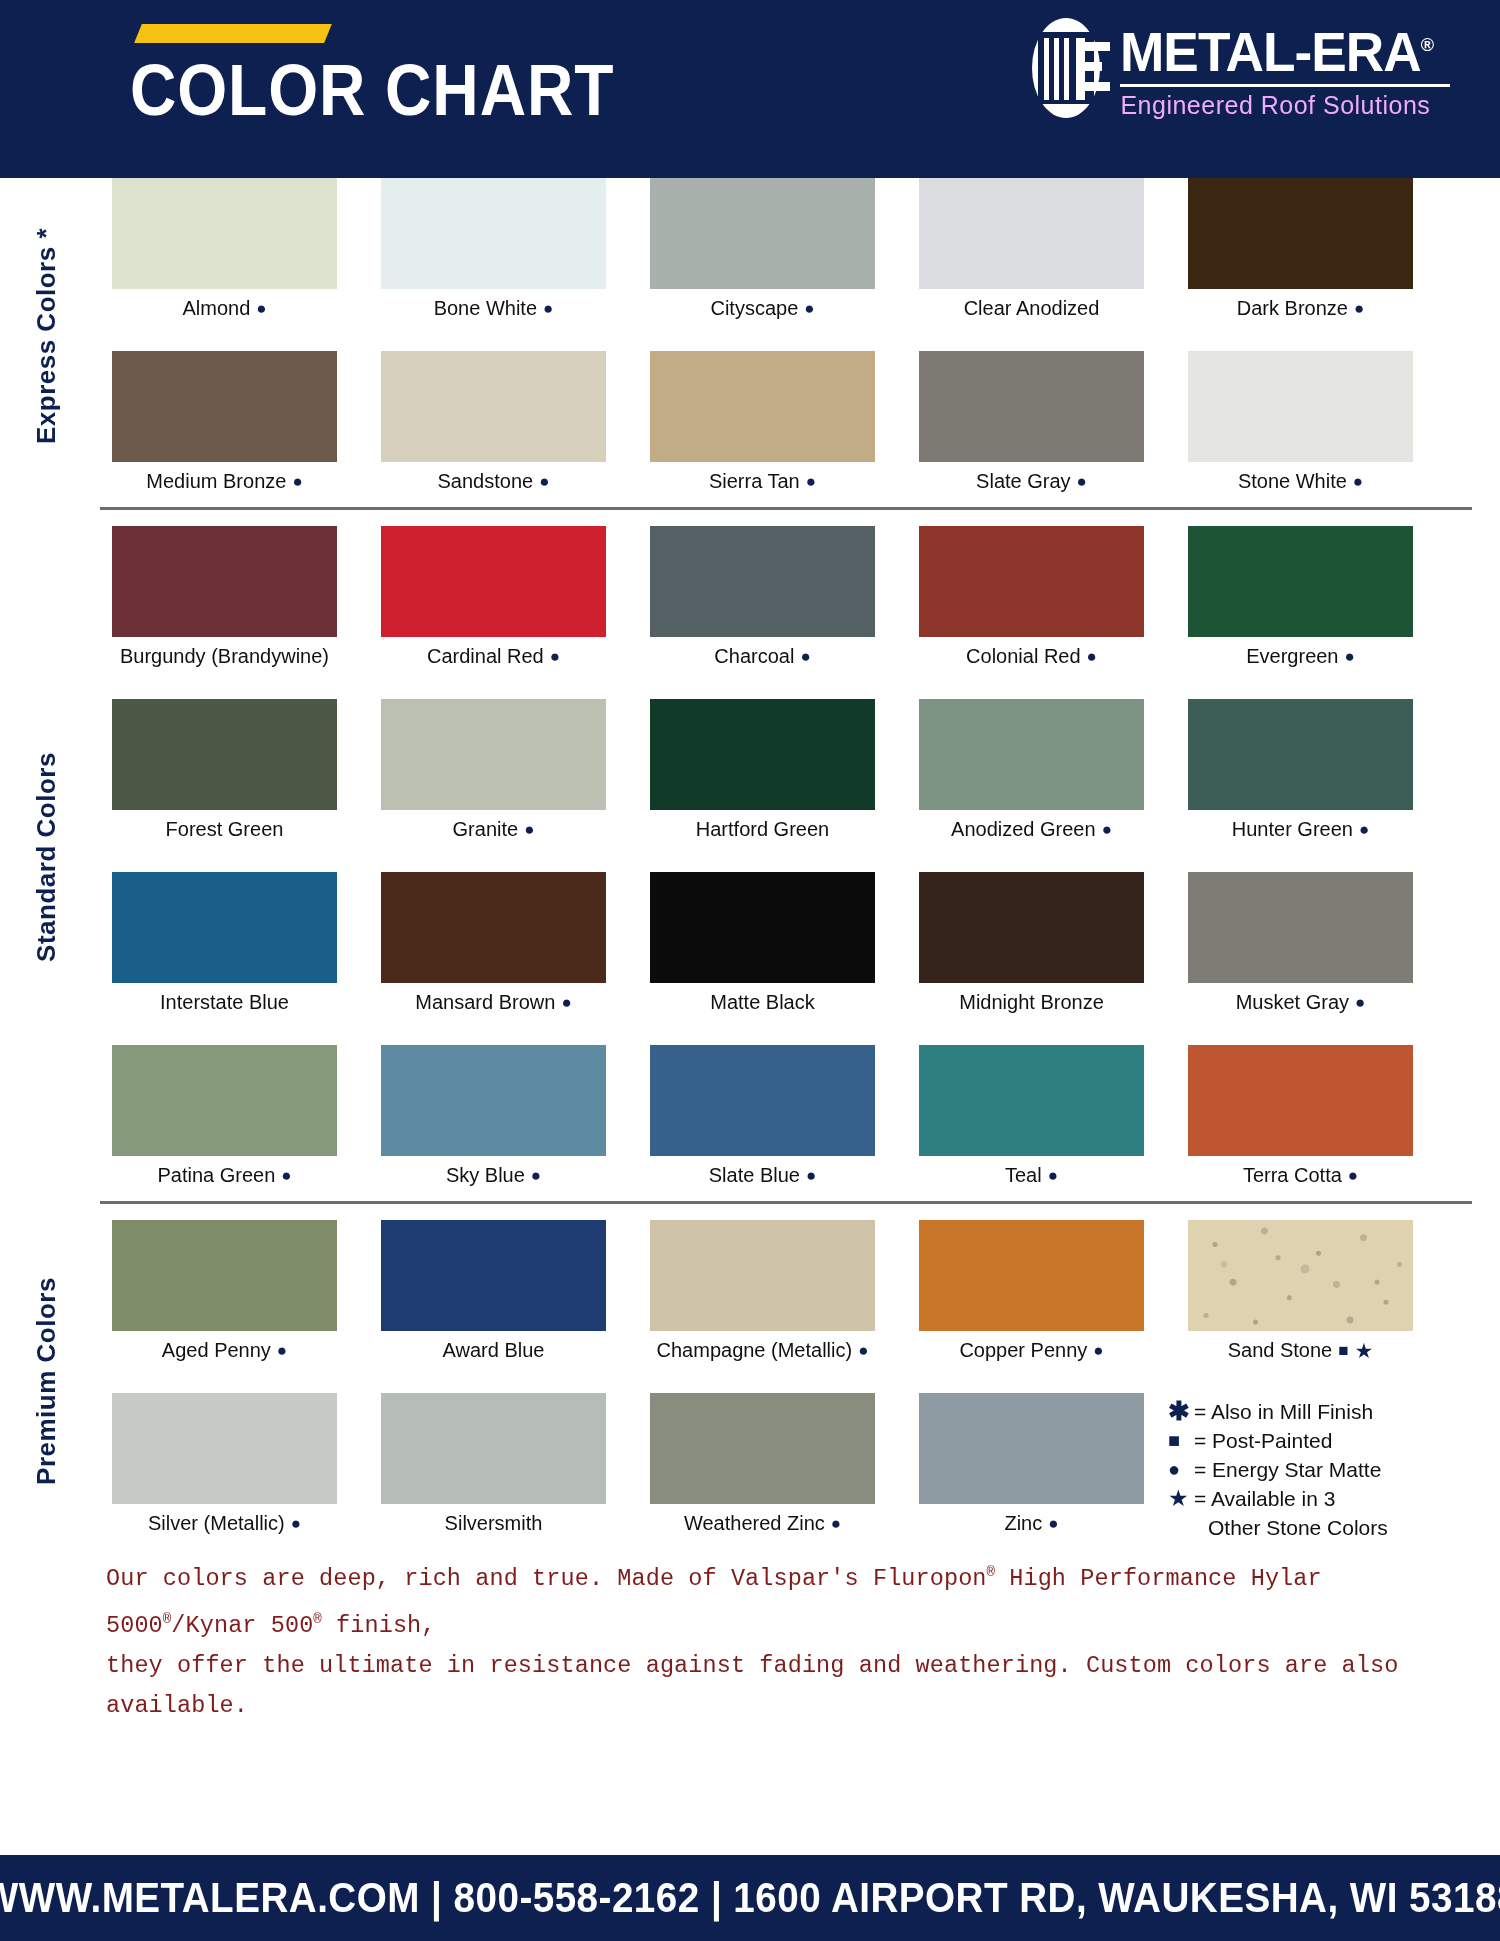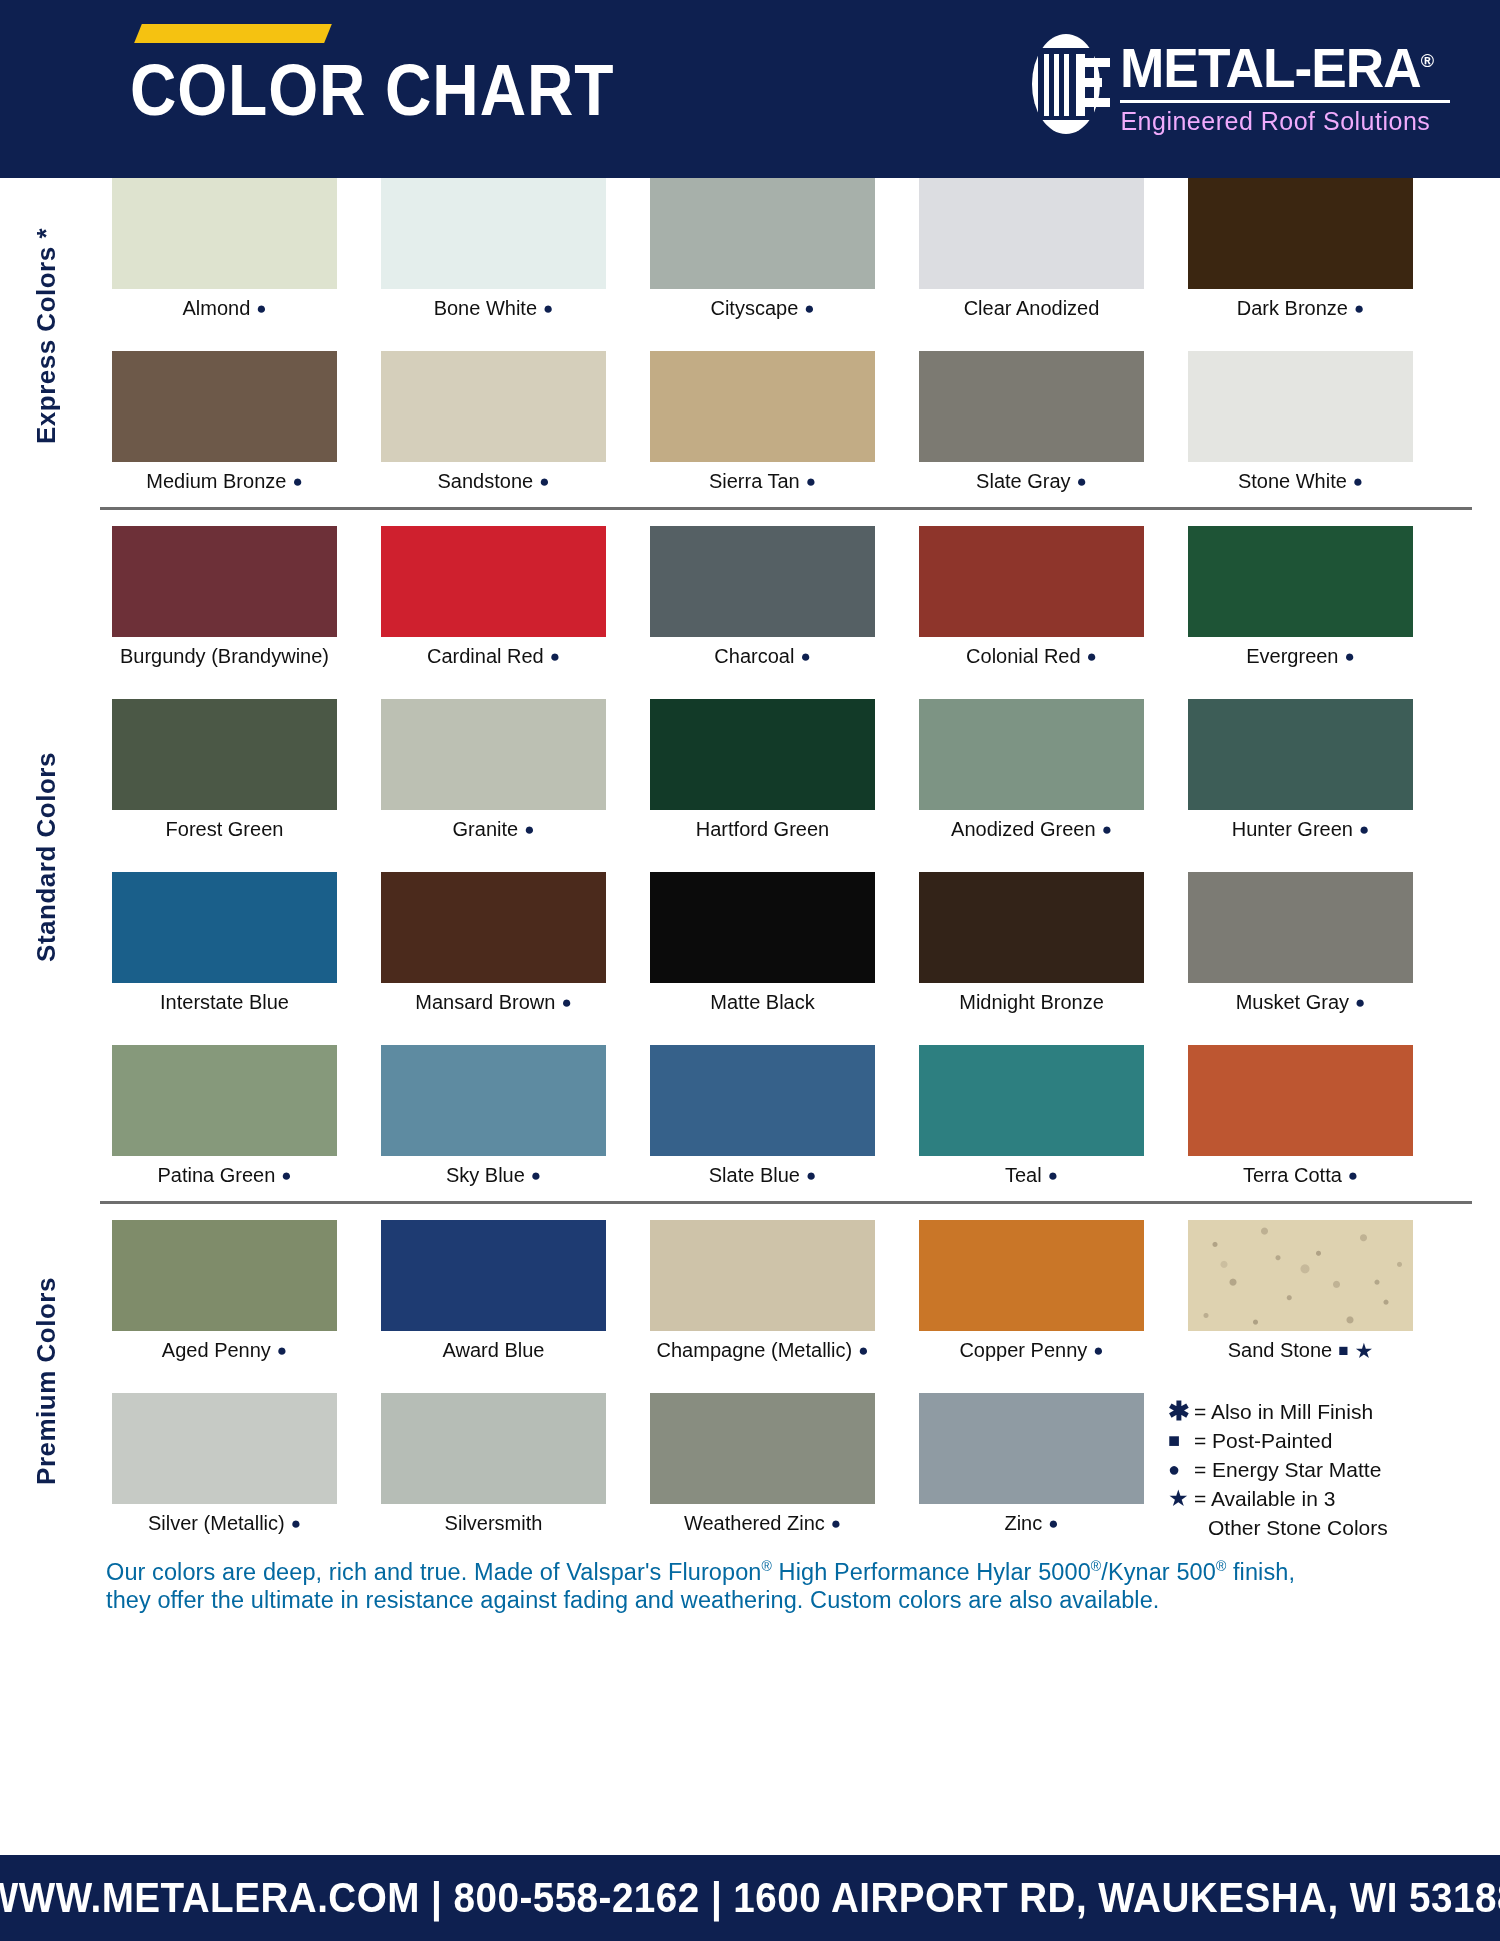--- a/index.html
+++ b/index.html
@@ -36,21 +36,21 @@
     font-size:73px;
     font-weight:bold;
     letter-spacing:1px;
     transform:scaleX(0.88);
     transform-origin:left center;
     white-space:nowrap;
   }
 
   .logo-wrap {
     position:absolute;
-    right:50px; top:32px;
+    right:50px; top:16px;
     display:flex;
     align-items:center;
     height:104px;
   }
   .logo-mark {
     position:relative;
     width:92px; height:104px;
     margin-right:4px;
   }
   .logo-text-block { position:relative; }
@@ -191,24 +191,24 @@
     flex:0 0 26px;
     font-size:20px;
   }
   .legend-sym.star { font-size:23px; }
   .legend-sym.astk { font-size:26px; font-weight:bold; }
   .legend-cont { padding-left:40px; }
 
   
   .disclaimer {
     margin:10px 40px 0 106px;
-    font-family:Liberation Sans, sans-serif;
+    font-family:Liberation Mono, monospace;
     font-size:23.5px;
-    color:#0369a1;
-    line-height:28px;
+    color:#7f1d1d;
+    line-height:40px;
     letter-spacing:0.1px;
   }
   .disclaimer sup { font-size:14px; }
 
   
   .footer {
     position:absolute;
     left:0; bottom:0;
     width:1500px; height:86px;
     background:#0e2050;

